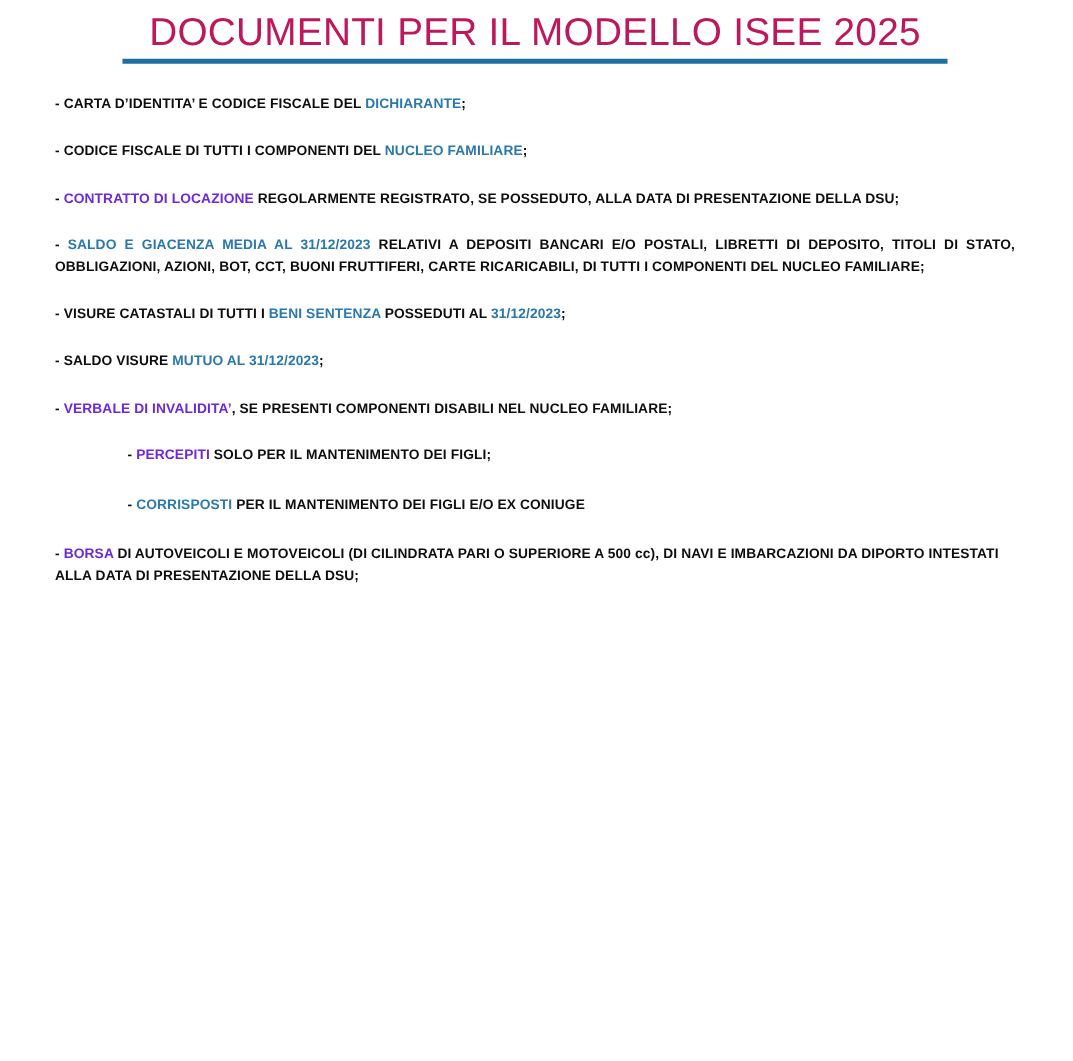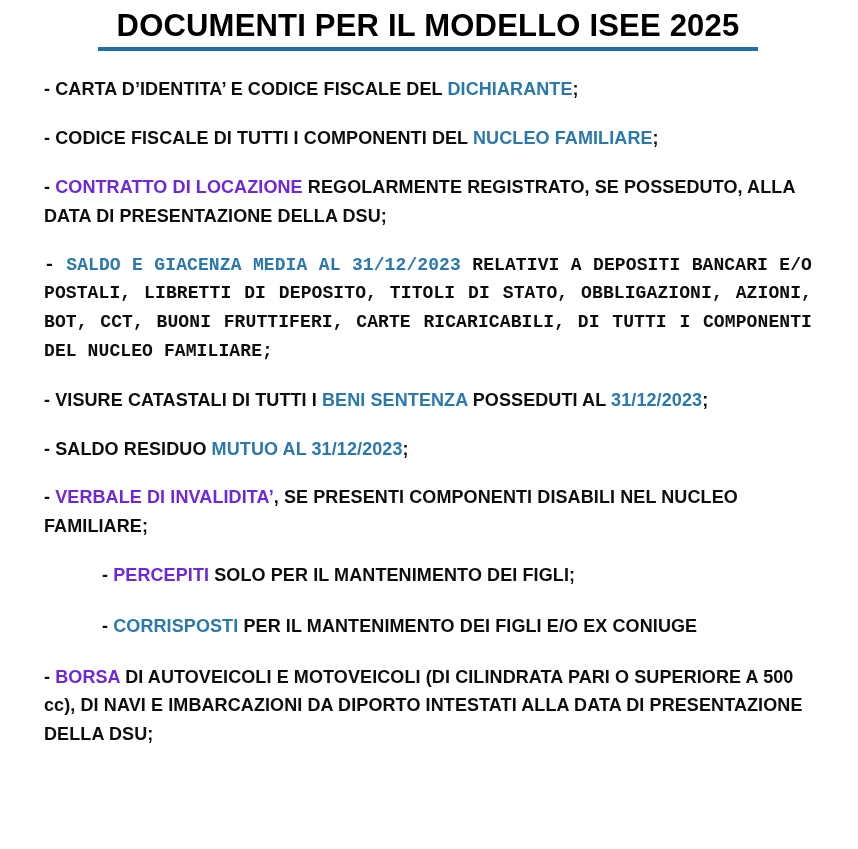--- a/index.html
+++ b/index.html
@@ -20,47 +20,46 @@
     box-sizing: border-box;
     padding: 0 46px 0 44px;
     position: relative;
     background: #ffffff;
   }
   .doc-title {
     margin: 0;
     padding-top: 9px;
     text-align: center;
     font-size: 31px;
-    font-weight: 700;
+    font-weight: 400;
     letter-spacing: 0.2px;
-    color: #000000;
+    color: #be185d;
     line-height: 1.08;
   }
   .title-rule {
     width: 660px;
     height: 4px;
     background: #1f6fa3;
     margin: 5px auto 0 auto;
   }
   .body-block {
     margin-top: 24px;
   }
   p.item {
     margin: 0 0 20px 0;
-    font-size: 18px;
+    font-size: 11px;
     font-weight: 700;
     line-height: 1.60;
     letter-spacing: 0.1px;
     color: #0d0d0d;
     text-align: left;
   }
   p.item.justify {
     text-align: justify;
     text-justify: inter-word;
-    font-family: Liberation Mono, monospace;
   }
   p.item.sub {
     margin-left: 58px;
     margin-bottom: 22px;
   }
   .acc {
     color: #2a78ac;
   }
   .acc-light {
     color: #6d28d9;
@@ -73,20 +72,20 @@
 
   <h1 class="doc-title">DOCUMENTI PER IL MODELLO ISEE 2025</h1>
   <div class="title-rule"></div>
 
   <div class="body-block">
       <p class="item"><span>- CARTA D’IDENTITA’ E CODICE FISCALE DEL </span><span class="acc">DICHIARANTE</span><span>;</span></p>
       <p class="item"><span>- CODICE FISCALE DI TUTTI I COMPONENTI DEL </span><span class="acc">NUCLEO FAMILIARE</span><span>;</span></p>
       <p class="item"><span>- </span><span class="acc-light">CONTRATTO DI LOCAZIONE</span><span> REGOLARMENTE REGISTRATO, SE POSSEDUTO, ALLA DATA DI PRESENTAZIONE DELLA DSU;</span></p>
       <p class="item justify"><span>- </span><span class="acc">SALDO E GIACENZA MEDIA  AL 31/12/2023</span><span> RELATIVI A DEPOSITI BANCARI E/O POSTALI, LIBRETTI DI DEPOSITO, TITOLI DI STATO, OBBLIGAZIONI, AZIONI, BOT, CCT, BUONI FRUTTIFERI, CARTE RICARICABILI, DI TUTTI I COMPONENTI DEL NUCLEO FAMILIARE;</span></p>
       <p class="item"><span>- VISURE CATASTALI DI TUTTI I </span><span class="acc">BENI SENTENZA</span><span> POSSEDUTI AL </span><span class="acc">31/12/2023</span><span>;</span></p>
-      <p class="item"><span>- SALDO RESIDUO </span><span class="acc">MUTUO AL 31/12/2023</span><span>;</span></p>
+      <p class="item"><span>- SALDO VISURE </span><span class="acc">MUTUO AL 31/12/2023</span><span>;</span></p>
       <p class="item"><span>- </span><span class="acc-light">VERBALE DI INVALIDITA’</span><span>, SE PRESENTI COMPONENTI DISABILI NEL NUCLEO FAMILIARE;</span></p>
       <p class="item sub"><span>- </span><span class="acc-light">PERCEPITI</span><span> SOLO PER IL MANTENIMENTO DEI FIGLI;</span></p>
       <p class="item sub"><span>- </span><span class="acc">CORRISPOSTI</span><span> PER IL MANTENIMENTO DEI FIGLI E/O EX CONIUGE</span></p>
       <p class="item"><span>- </span><span class="acc-light">BORSA</span><span> DI AUTOVEICOLI E MOTOVEICOLI (DI CILINDRATA PARI O SUPERIORE A 500 cc), DI NAVI E IMBARCAZIONI DA DIPORTO INTESTATI ALLA DATA DI PRESENTAZIONE DELLA DSU;</span></p>
     </div>
 
 </div>
 
 </body></html>

